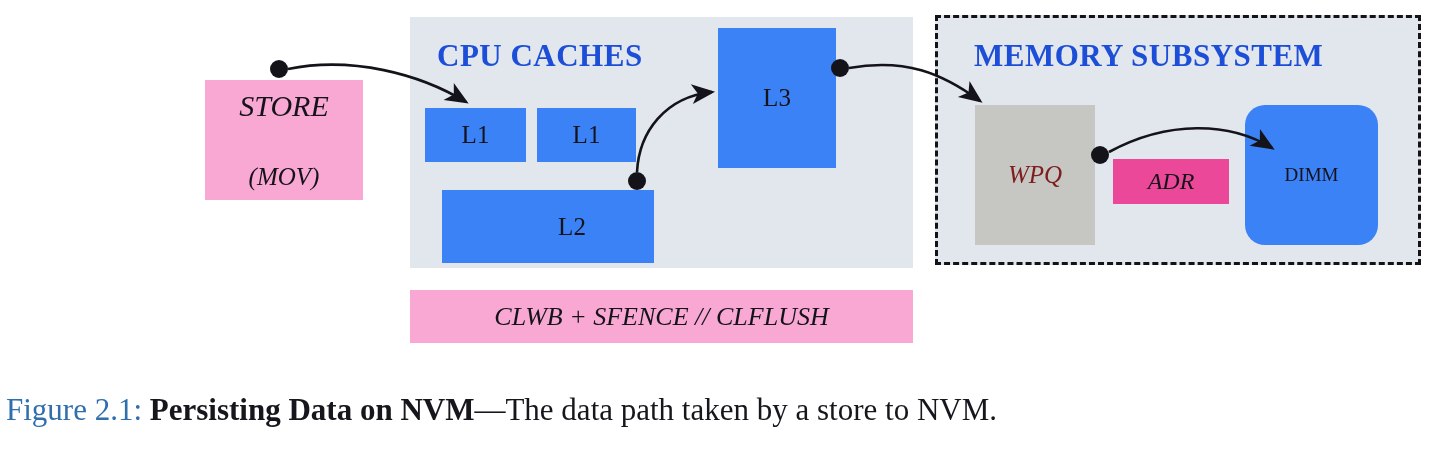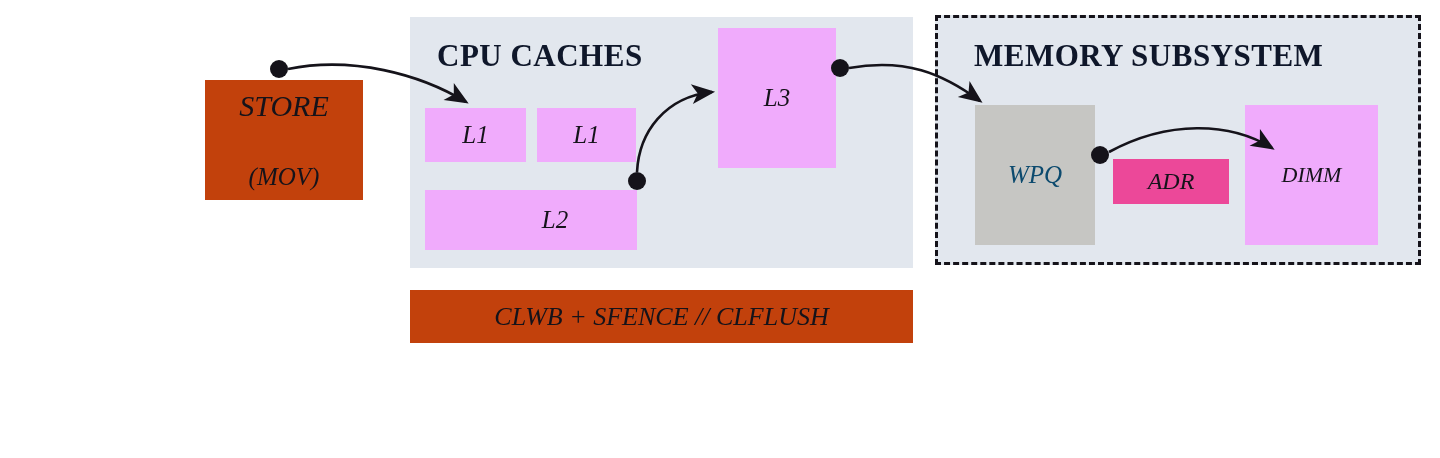--- a/index.html
+++ b/index.html
@@ -38,68 +38,68 @@
     width: 486px; height: 250px;
     background: #e2e7ee;
     border: 3px dashed #15131a;
   }
   
   .section-title {
     position: absolute;
     font-weight: bold;
     font-size: 31px;
     letter-spacing: 0.5px;
-    color: #0f172a;
+    color: #1d4ed8;
     white-space: nowrap;
   }
   #cpu-caches-title {
     left: 437px; top: 38px;
   }
   #memory-subsystem-title {
     left: 974px; top: 38px;
   }
   
   .cache-box {
-    background: #f0abfc;
+    background: #3b82f6;
     color: #15131a;
-    font-style: italic;
     font-size: 25px;
   }
   .plain-box {
-    background: #c2410c;
+    background: #f9a8d4;
     color: #15131a;
     font-style: italic;
   }
   #store-box {
     left: 205px; top: 80px;
     width: 158px; height: 120px;
     flex-direction: column;
     line-height: 1.12;
   }
   #store-line1 { font-size: 30px; }
   #store-line2 { font-size: 25px; margin-top: 40px; }
 
   #l1a-box { left: 425px; top: 108px; width: 101px; height: 54px; }
   #l1b-box { left: 537px; top: 108px; width: 99px;  height: 54px; }
-  #l2-box  { left: 425px; top: 190px; width: 212px; height: 60px; padding-left: 48px; }
+  #l2-box  { left: 442px; top: 190px; width: 212px; height: 73px; padding-left: 48px; }
   #l3-box  { left: 718px; top: 28px;  width: 118px; height: 140px; }
 
   #wpq-box {
     left: 975px; top: 105px; width: 120px; height: 140px;
     background: #c6c6c3;
-    color: #0c4a6e; font-style: italic; font-size: 25px;
+    color: #7f1d1d; font-style: italic; font-size: 25px;
   }
   #adr-box {
     left: 1113px; top: 159px; width: 116px; height: 45px;
     background: #ec4899;
     font-size: 24px;
   }
   #dimm-box {
     left: 1245px; top: 105px; width: 133px; height: 140px;
-    font-size: 22px;
+    font-size: 19px;
+    border-radius: 20px;
   }
 
   #flush-bar {
     left: 410px; top: 290px; width: 503px; height: 53px;
     font-size: 26px;
     text-align: center;
   }
 
   
   #caption {
@@ -184,14 +184,17 @@
       <circle cx="840" cy="68" r="9" fill="#15131a"></circle>
       <path d="M849,68 C905,58 942,73 980,101" fill="none" stroke="#15131a" stroke-width="2.6" marker-end="url(#ah)"></path>
     </g>
 
     <g>
       <circle cx="1100" cy="155" r="9" fill="#15131a"></circle>
       <path d="M1109,152 C1168,120 1230,122 1272,148" fill="none" stroke="#15131a" stroke-width="2.6" marker-end="url(#ah)"></path>
     </g>
   </svg>
 
+  <div id="caption">
+    <span class="fig-label">Figure 2.1:</span><span> </span><span class="fig-bold">Persisting Data on NVM</span><span>—The data path taken by a store to NVM.</span>
+  </div>
 
 </div>
 
 </body></html>

